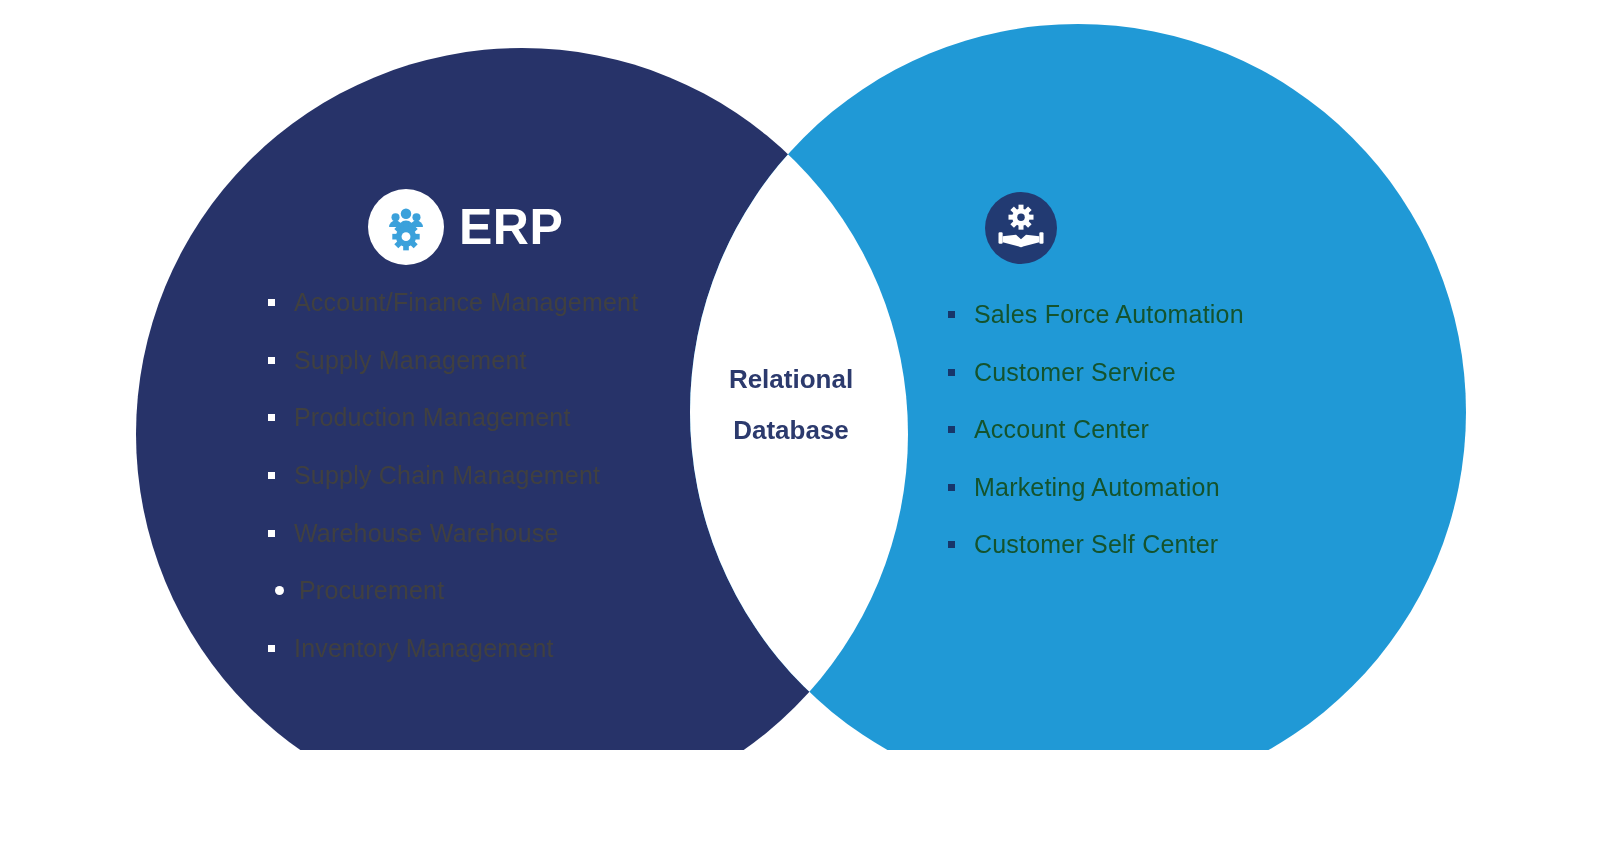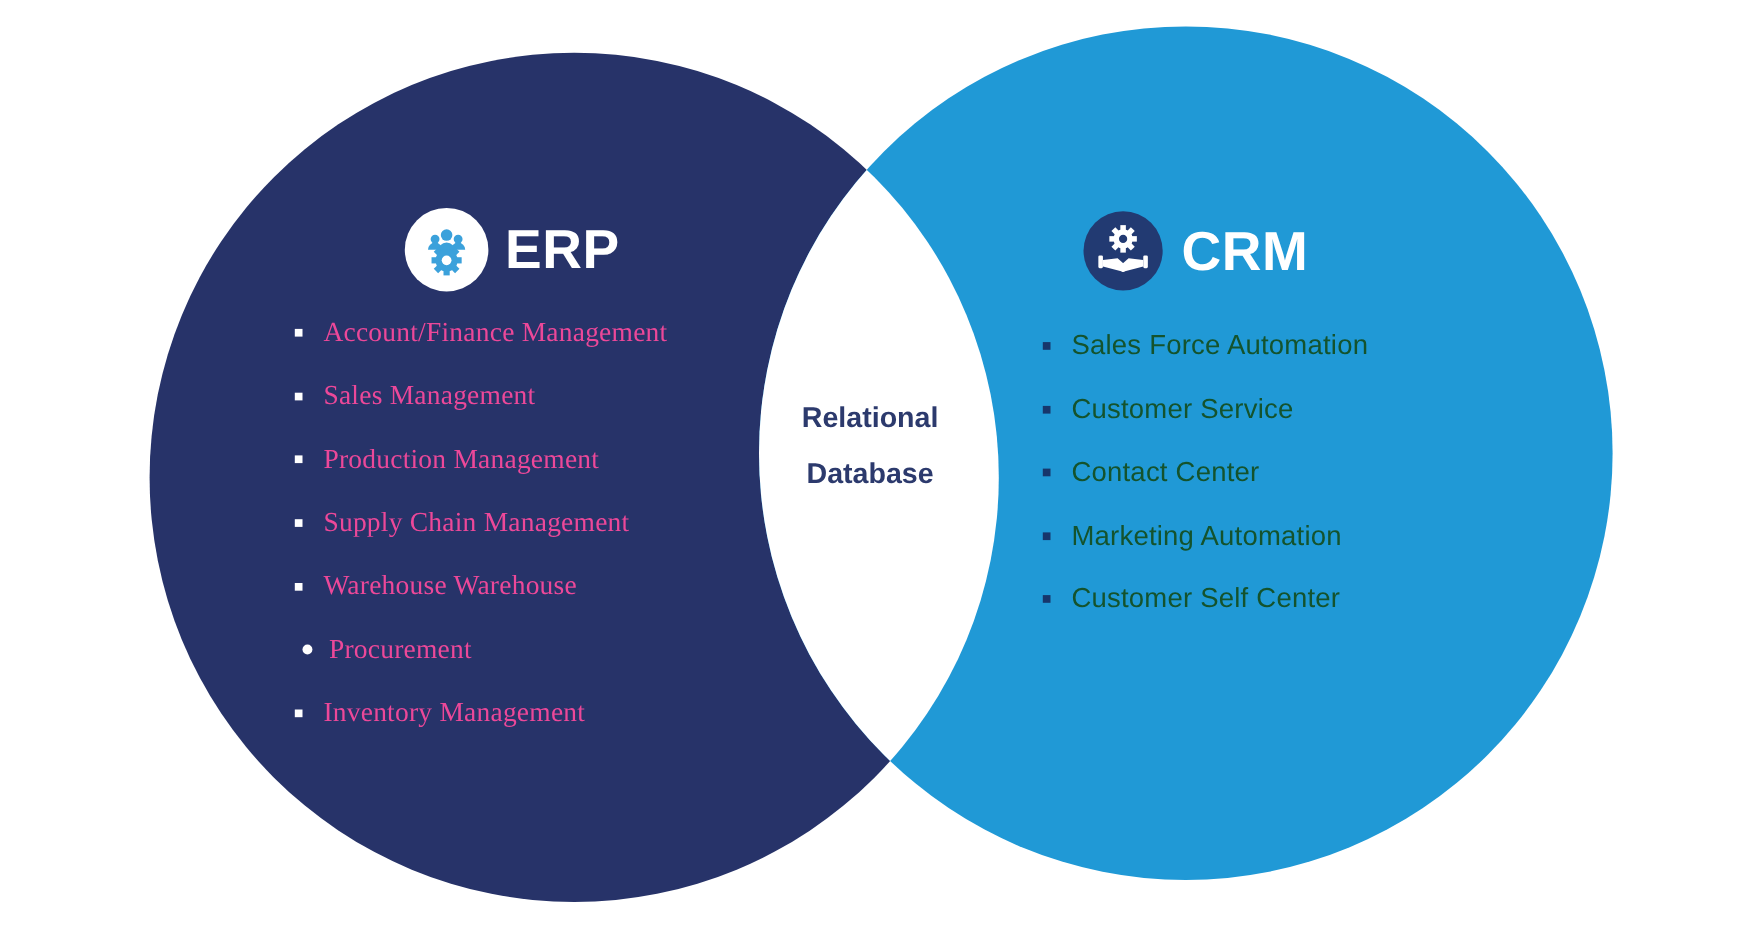--- a/index.html
+++ b/index.html
@@ -1,19 +1,19 @@
 <!DOCTYPE html>
 <html><head>
 <meta charset="utf-8">
 <style>
   html, body { margin: 0; padding: 0; background: #ffffff; }
   .canvas {
     position: relative;
     width: 1600px;
-    height: 864px;
+    height: 750px;
     background: #ffffff;
     overflow: hidden;
     font-family: "Liberation Sans", sans-serif;
   }
   svg.circles { position: absolute; left: 0; top: 0; }
 
   
   .header { position: absolute; display: flex; align-items: center; }
   .erp-header { left: 368px; top: 189px; gap: 15px; }
   .crm-header { left: 985px; top: 192px; gap: 17px; }
@@ -37,21 +37,21 @@
   ul.list li { display: flex; align-items: center; }
   .erp-list { left: 268px; top: 274px; }
   .erp-list li { height: 57.6px; }
   .crm-list { left: 948px; top: 286px; }
   .crm-list li { height: 57.5px; }
   .bullet { width: 7px; height: 7px; margin-right: 19px; flex: none; }
   .erp-list .bullet { background: #ffffff; }
   .crm-list .bullet { background: #17366b; }
   .bullet.round { border-radius: 50%; width: 9px; height: 9px; margin-left: 7px; margin-right: 15px; }
   .item-label { font-size: 25px; font-weight: 500; letter-spacing: 0.2px; white-space: nowrap; }
-  .erp-list .item-label { color: #ec4899; font-family: Liberation Serif, serif; }
+  .erp-list .item-label { color: #404040; }
   .crm-list .item-label { color: #14532d; }
 
   
   .center-text {
     position: absolute;
     left: 641px; top: 354px;
     width: 300px;
     text-align: center;
     font-size: 26px;
     line-height: 51px;
@@ -123,31 +123,30 @@
             <circle r="10.5"></circle>
             <circle r="4.5" fill="#223a72"></circle>
           </g>
           <rect x="9" y="41" width="5" height="14" rx="1.5"></rect>
           <rect x="58" y="41" width="5" height="14" rx="1.5"></rect>
           <path d="M14 46 L30 44 L41 54 L37 59 L14 53 Z"></path>
           <path d="M58 46 L42 44 L31 54 L35 59 L58 53 Z"></path>
         </g>
       </svg>
     </span>
-    <span class="circle-title">CRM</span>
   </div>
 
   <ul class="list erp-list">
     <li>
       <span class="bullet"></span>
       <span class="item-label">Account/Finance Management</span>
     </li>
     <li>
       <span class="bullet"></span>
-      <span class="item-label">Sales Management</span>
+      <span class="item-label">Supply Management</span>
     </li>
     <li>
       <span class="bullet"></span>
       <span class="item-label">Production Management</span>
     </li>
     <li>
       <span class="bullet"></span>
       <span class="item-label">Supply Chain Management</span>
     </li>
     <li>
@@ -168,21 +167,21 @@
     <li>
       <span class="bullet"></span>
       <span class="item-label">Sales Force Automation</span>
     </li>
     <li>
       <span class="bullet"></span>
       <span class="item-label">Customer Service</span>
     </li>
     <li>
       <span class="bullet"></span>
-      <span class="item-label">Contact Center</span>
+      <span class="item-label">Account Center</span>
     </li>
     <li>
       <span class="bullet"></span>
       <span class="item-label">Marketing Automation</span>
     </li>
     <li>
       <span class="bullet"></span>
       <span class="item-label">Customer Self Center</span>
     </li>
   </ul>

